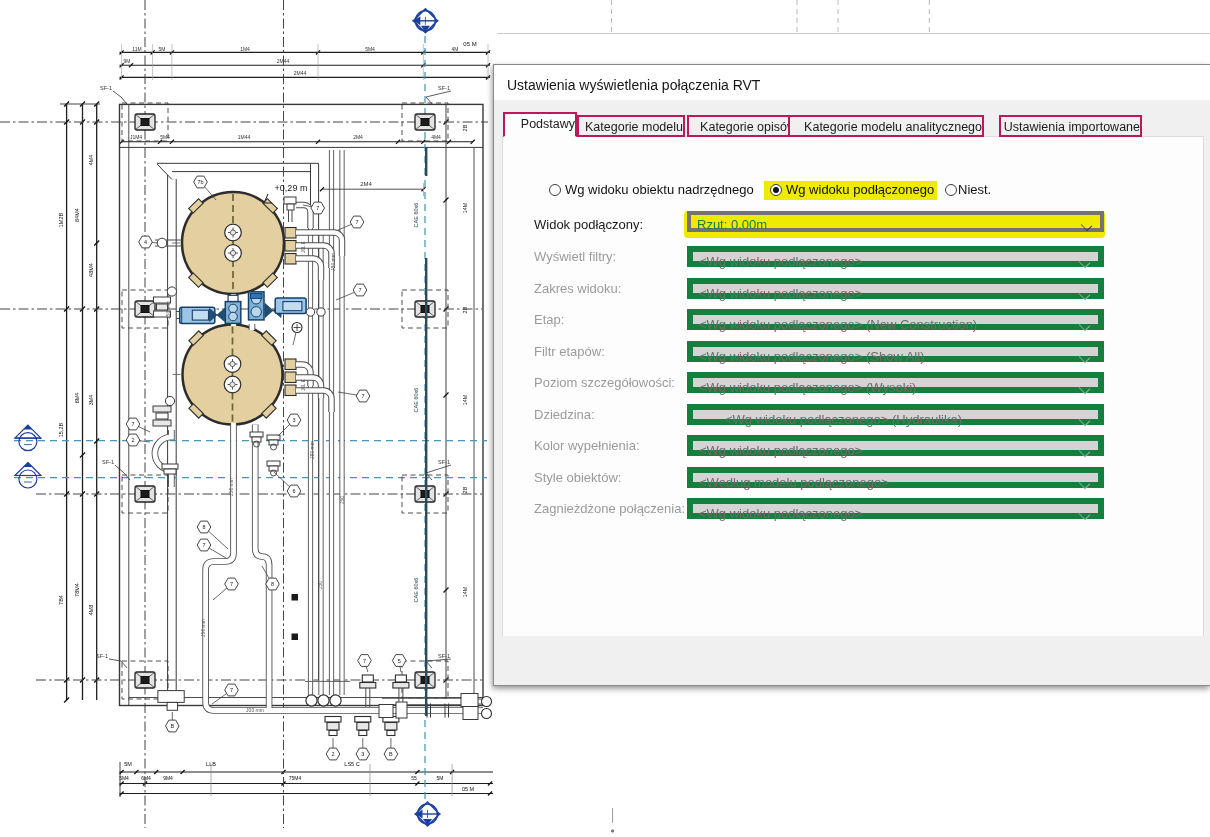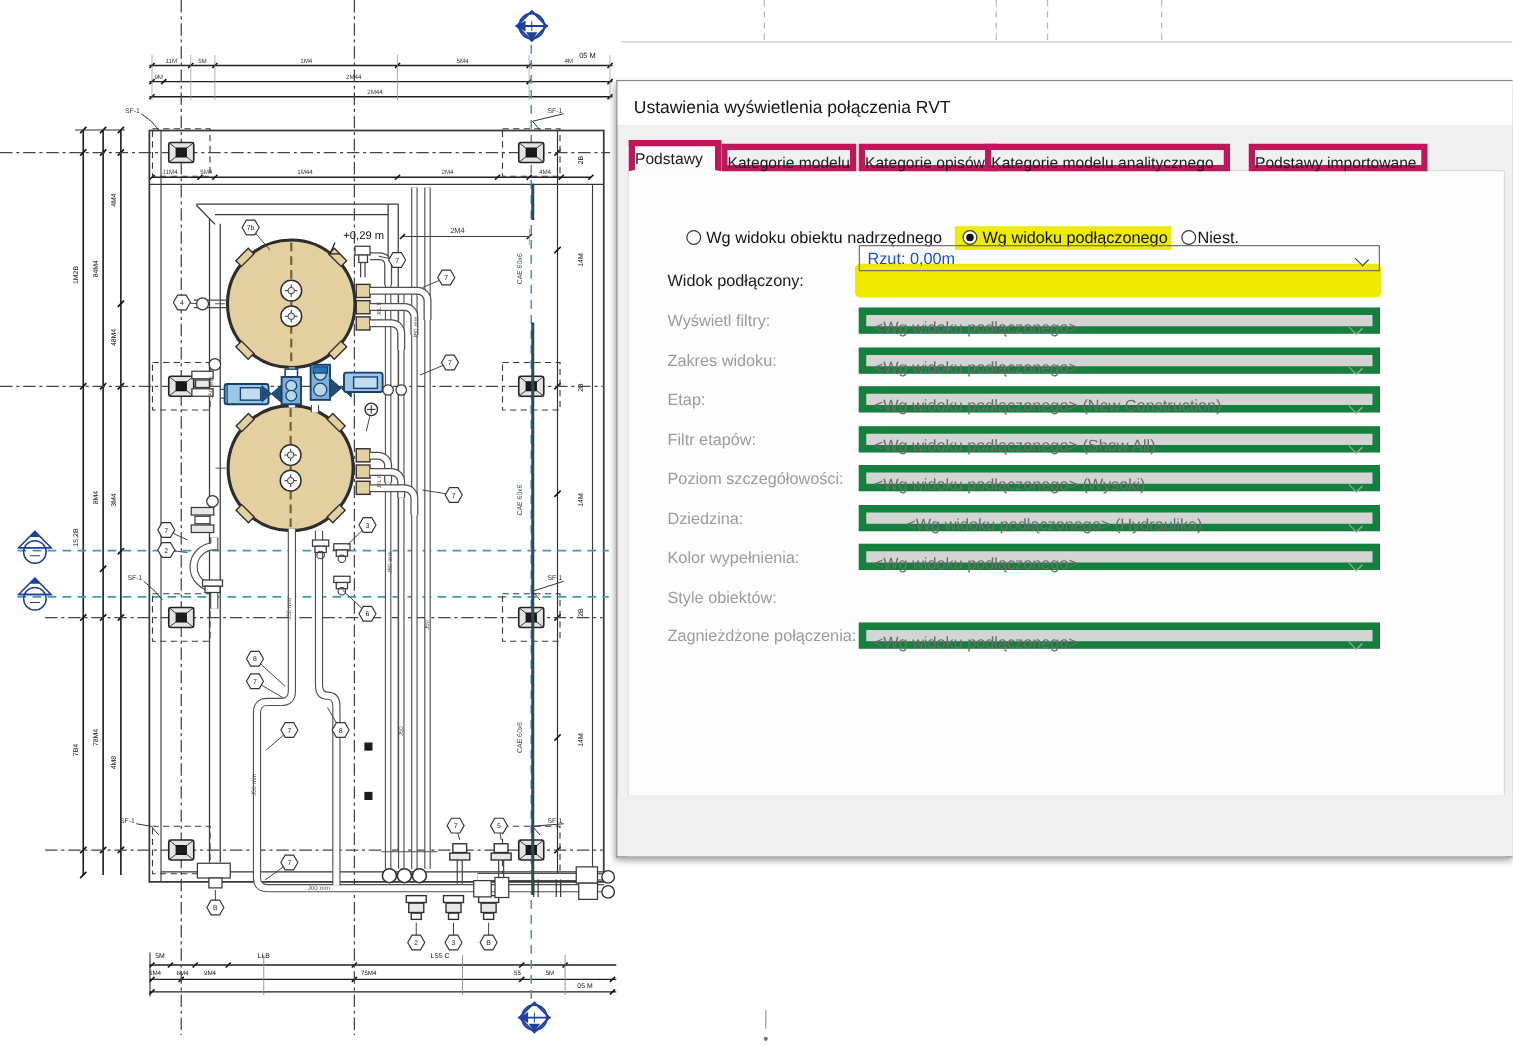--- a/index.html
+++ b/index.html
@@ -4,22 +4,22 @@
 <style>
   html,body{margin:0;padding:0;}
   body{width:1210px;height:837px;background:#ffffff;overflow:hidden;position:relative;
        font-family:"Liberation Sans", sans-serif;}
   #cad{position:absolute;left:0;top:0;}
   .dlg{position:absolute;left:493px;top:38px;width:717px;height:622px;background:#f0f0f0;
        border:1px solid #8a8a8a;border-right:none;box-sizing:border-box;overflow:hidden;
        box-shadow:0 3px 6px rgba(80,80,80,0.45), -2px 2px 4px rgba(120,120,120,0.25);margin-top:26px;}
   .titlebar{position:absolute;left:0;top:0;right:0;height:35px;background:#ffffff;}
   .title{position:absolute;left:13px;top:12px;font-size:14px;color:#151515;}
-  .tab{position:absolute;top:50px;height:22px;background:#f0f0f0;border:5px solid #be185d;z-index:2;
-       box-sizing:border-box;font-size:12.5px;color:#1b1b1b;text-align:left;line-height:21px;}
+  .tab{position:absolute;top:50px;height:22px;background:#f0f0f0;border:2px solid #be185d;z-index:2;
+       box-sizing:border-box;font-size:12.5px;color:#1b1b1b;text-align:right;line-height:21px;}
   .tab.active{top:47px;height:25px;background:#fdfdfd;border-bottom:1px solid #fdfdfd;z-index:3;}
   .page{position:absolute;left:8px;top:71px;width:702px;height:648px;background:#fdfdfd;
         border:1px solid #dcdcdc;box-sizing:border-box;}
   .lbl{position:absolute;font-size:13px;color:#9b9b9b;left:40px;}
   .lbl.on{color:#1a1a1a;}
   .combo{position:absolute;left:193px;width:417px;height:21px;background:#d4d4d4;
          border:6px solid #15803d;box-sizing:border-box;font-size:13px;color:#6b6b6b;
          line-height:19px;padding-left:6px;}
   .chev{position:absolute;right:9px;top:6px;width:8px;height:8px;border-right:1.6px solid #ababab;
         border-bottom:1.6px solid #ababab;transform:rotate(45deg) scale(1,0.8);transform-origin:center;}
@@ -534,35 +534,35 @@
 </svg>
 
 <div class="dlg">
   <div class="titlebar"></div>
   <div class="title">Ustawienia wyświetlenia połączenia RVT</div>
   <div class="page"></div>
   <div class="tab active" style="left:9px;width:74px;">Podstawy</div>
   <div class="tab" style="left:83px;width:108px;">Kategorie modelu</div>
   <div class="tab" style="left:193px;width:111px;">Kategorie opisów</div>
   <div class="tab" style="left:294px;width:196px;">Kategorie modelu analitycznego</div>
-  <div class="tab" style="left:505px;width:143px;">Podstawy importowane</div>
+  <div class="tab" style="left:505px;width:143px;">Ustawienia importowane</div>
 
   <div class="radio" style="left:55px;top:119px;"></div>
   <div class="rtext" style="left:71px;top:117px;">Wg widoku obiektu nadrzędnego</div>
   <div class="hl" style="left:270px;top:116px;width:173px;height:19px;"></div>
   <div class="radio" style="left:276px;top:119px;">
       <div class="dot"></div>
     </div>
   <div class="rtext" style="left:292px;top:117px;">Wg widoku podłączonego</div>
   <div class="radio" style="left:451px;top:119px;"></div>
   <div class="rtext" style="left:464px;top:117px;">Niest.</div>
 
   <div class="lbl on" style="top:152px;">Widok podłączony:</div>
   <div class="hl" style="left:190px;top:146px;width:421px;height:27px;border-radius:4px;"></div>
-  <div class="combo" style="top:131px;background:transparent;border:1px solid #737373;color:#1d4ed8;">Rzut: 0,00m<div class="chev dark"></div></div>
+  <div class="combo" style="top:146px;background:transparent;border:4px solid #737373;color:#15803d;">Rzut: 0,00m<div class="chev dark"></div></div>
 
   <div class="lbl" style="top:184px;">Wyświetl filtry:</div>
   <div class="combo" style="top:181px;">&lt;Wg widoku podłączonego&gt;<div class="chev"></div></div>
 
   <div class="lbl" style="top:216px;">Zakres widoku:</div>
   <div class="combo" style="top:213px;">&lt;Wg widoku podłączonego&gt;<div class="chev"></div></div>
 
   <div class="lbl" style="top:247px;">Etap:</div>
   <div class="combo" style="top:244px;">&lt;Wg widoku podłączonego&gt; (New Construction)<div class="chev"></div></div>
 
@@ -572,20 +572,21 @@
   <div class="lbl" style="top:310px;">Poziom szczegółowości:</div>
   <div class="combo" style="top:307px;">&lt;Wg widoku podłączonego&gt; (Wysoki)<div class="chev"></div></div>
 
   <div class="lbl" style="top:342px;">Dziedzina:</div>
   <div class="combo" style="top:339px;padding-left:32px;">&lt;Wg widoku podłączonego&gt; (Hydraulika)<div class="chev"></div></div>
 
   <div class="lbl" style="top:373px;">Kolor wypełnienia:</div>
   <div class="combo" style="top:370px;">&lt;Wg widoku podłączonego&gt;<div class="chev"></div></div>
 
   <div class="lbl" style="top:405px;">Style obiektów:</div>
+  <div class="combo" style="top:402px;">&lt;Według modelu podłączonego&gt;<div class="chev"></div></div>
 
   <div class="lbl" style="top:436px;">Zagnieżdżone połączenia:</div>
   <div class="combo" style="top:433px;">&lt;Wg widoku podłączonego&gt;<div class="chev"></div></div>
 
   <div class="footer"></div>
   <div class="btn def" style="left:545px;top:733px;width:87px;">OK</div>
   <div class="btn" style="left:643px;top:733px;width:90px;">Anuluj</div>
 </div>
 
 </body></html>

